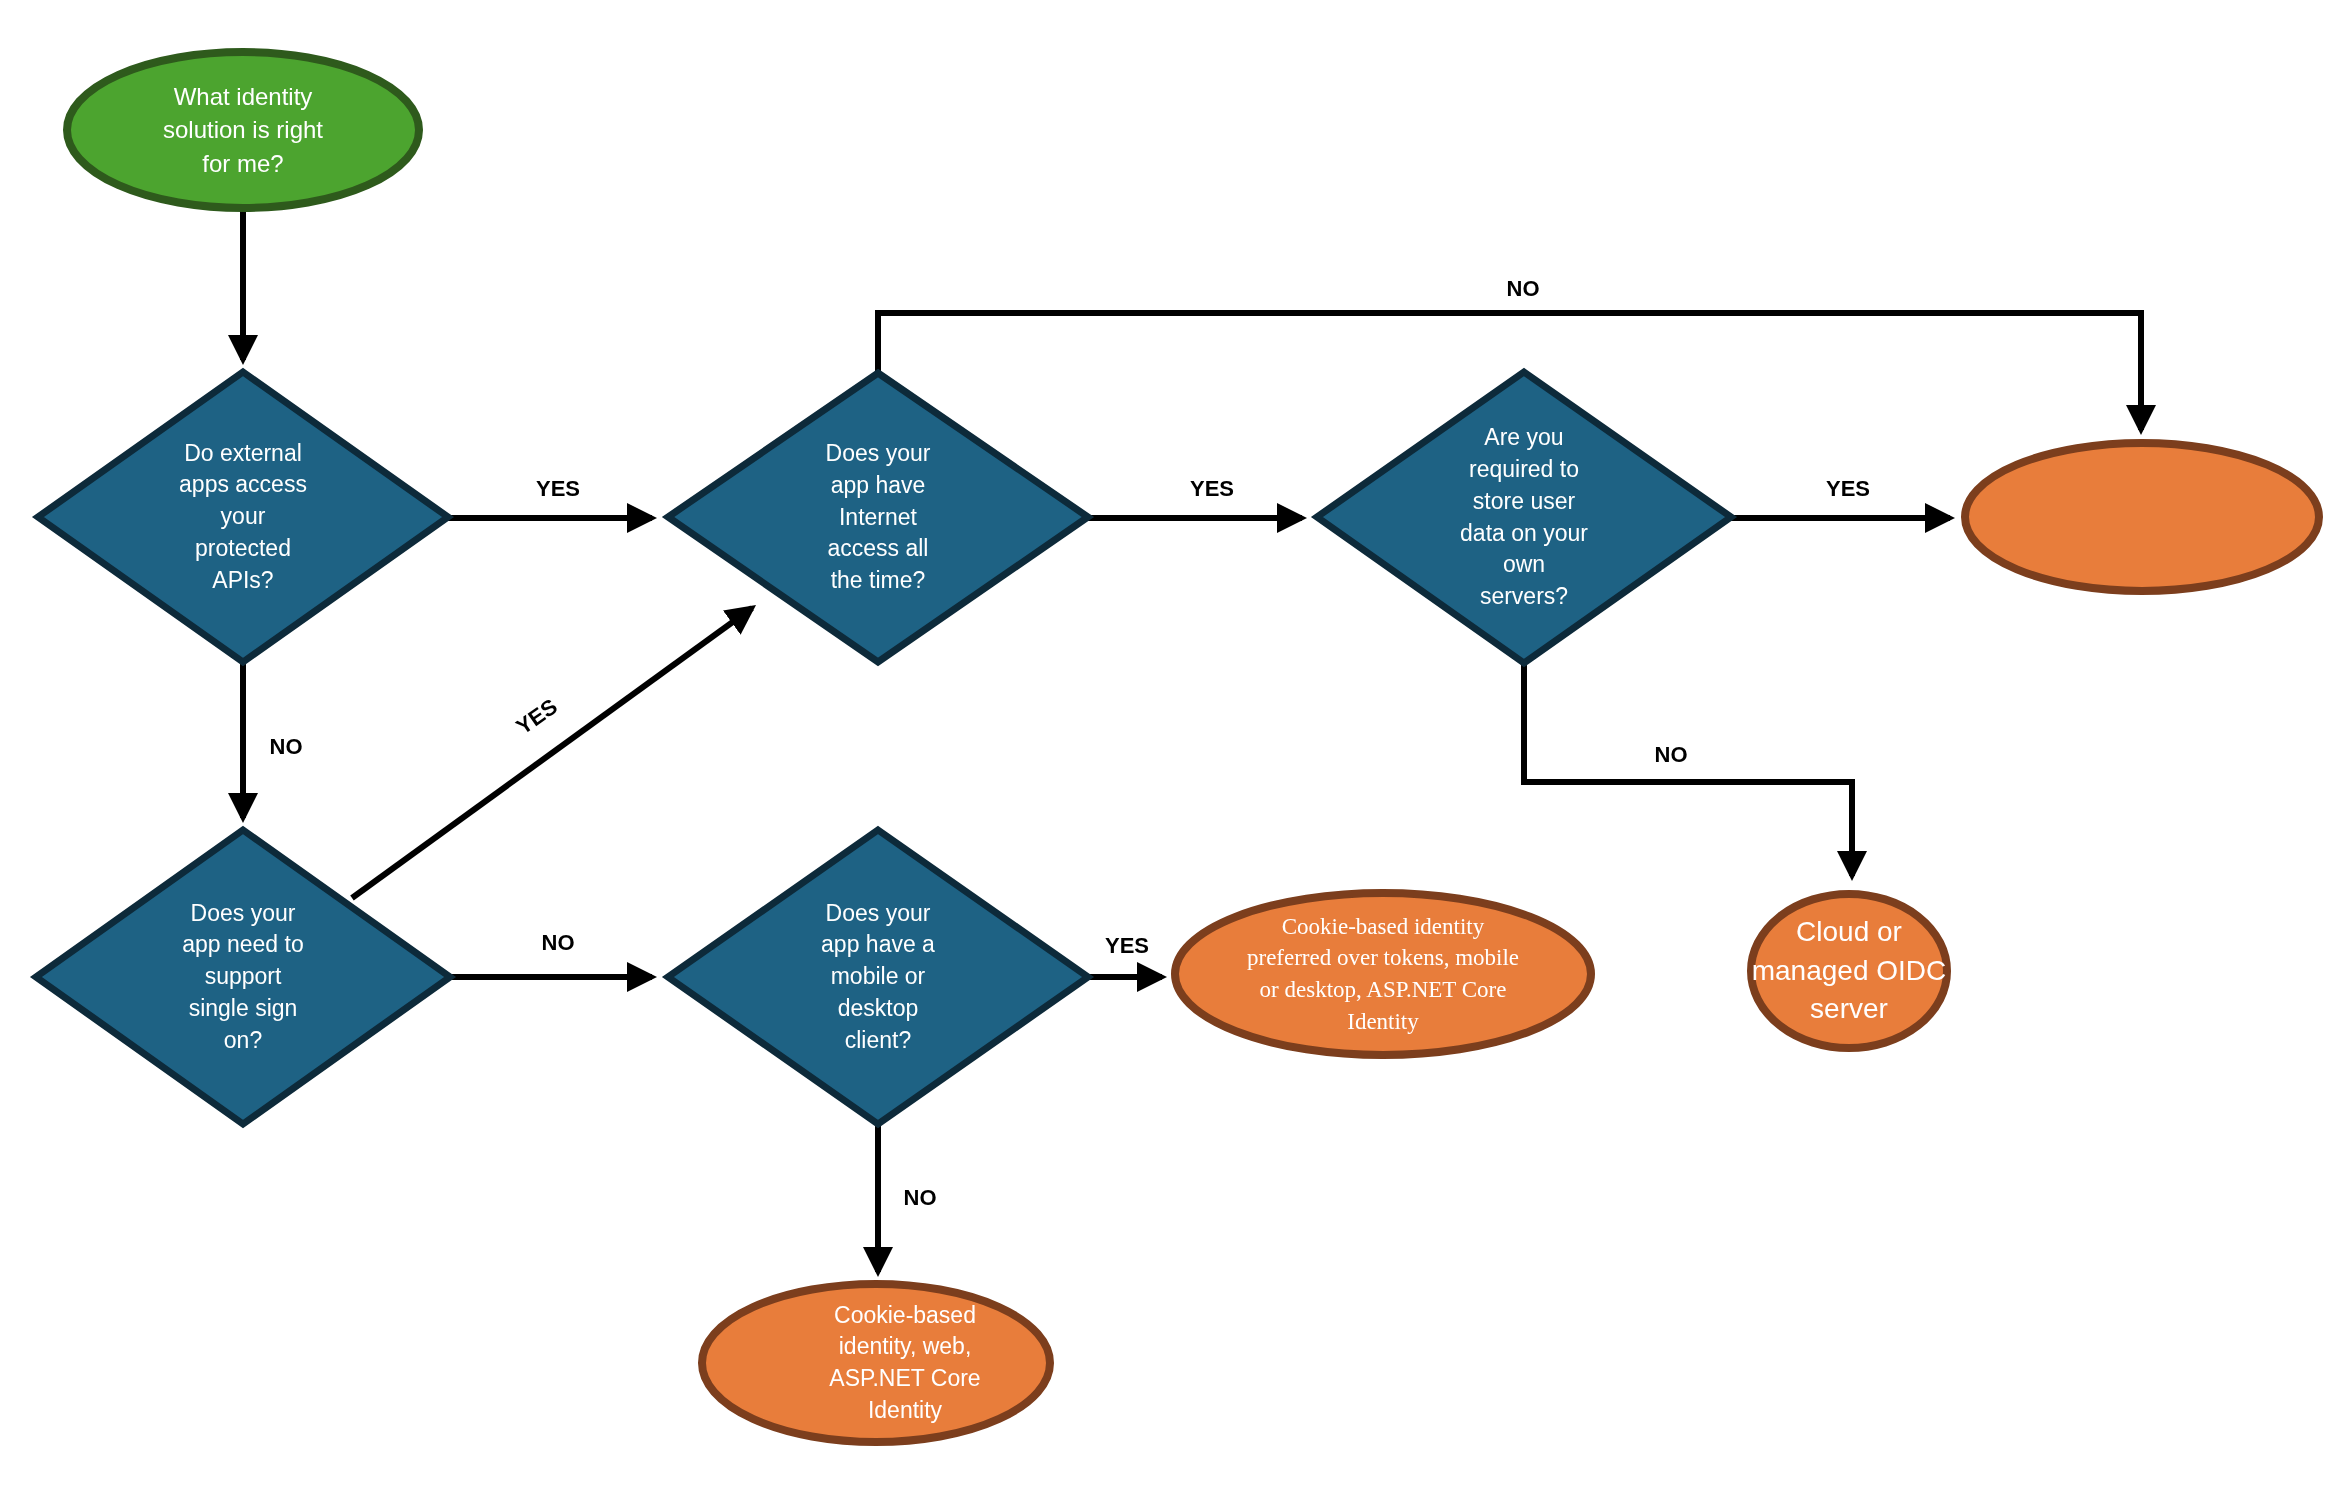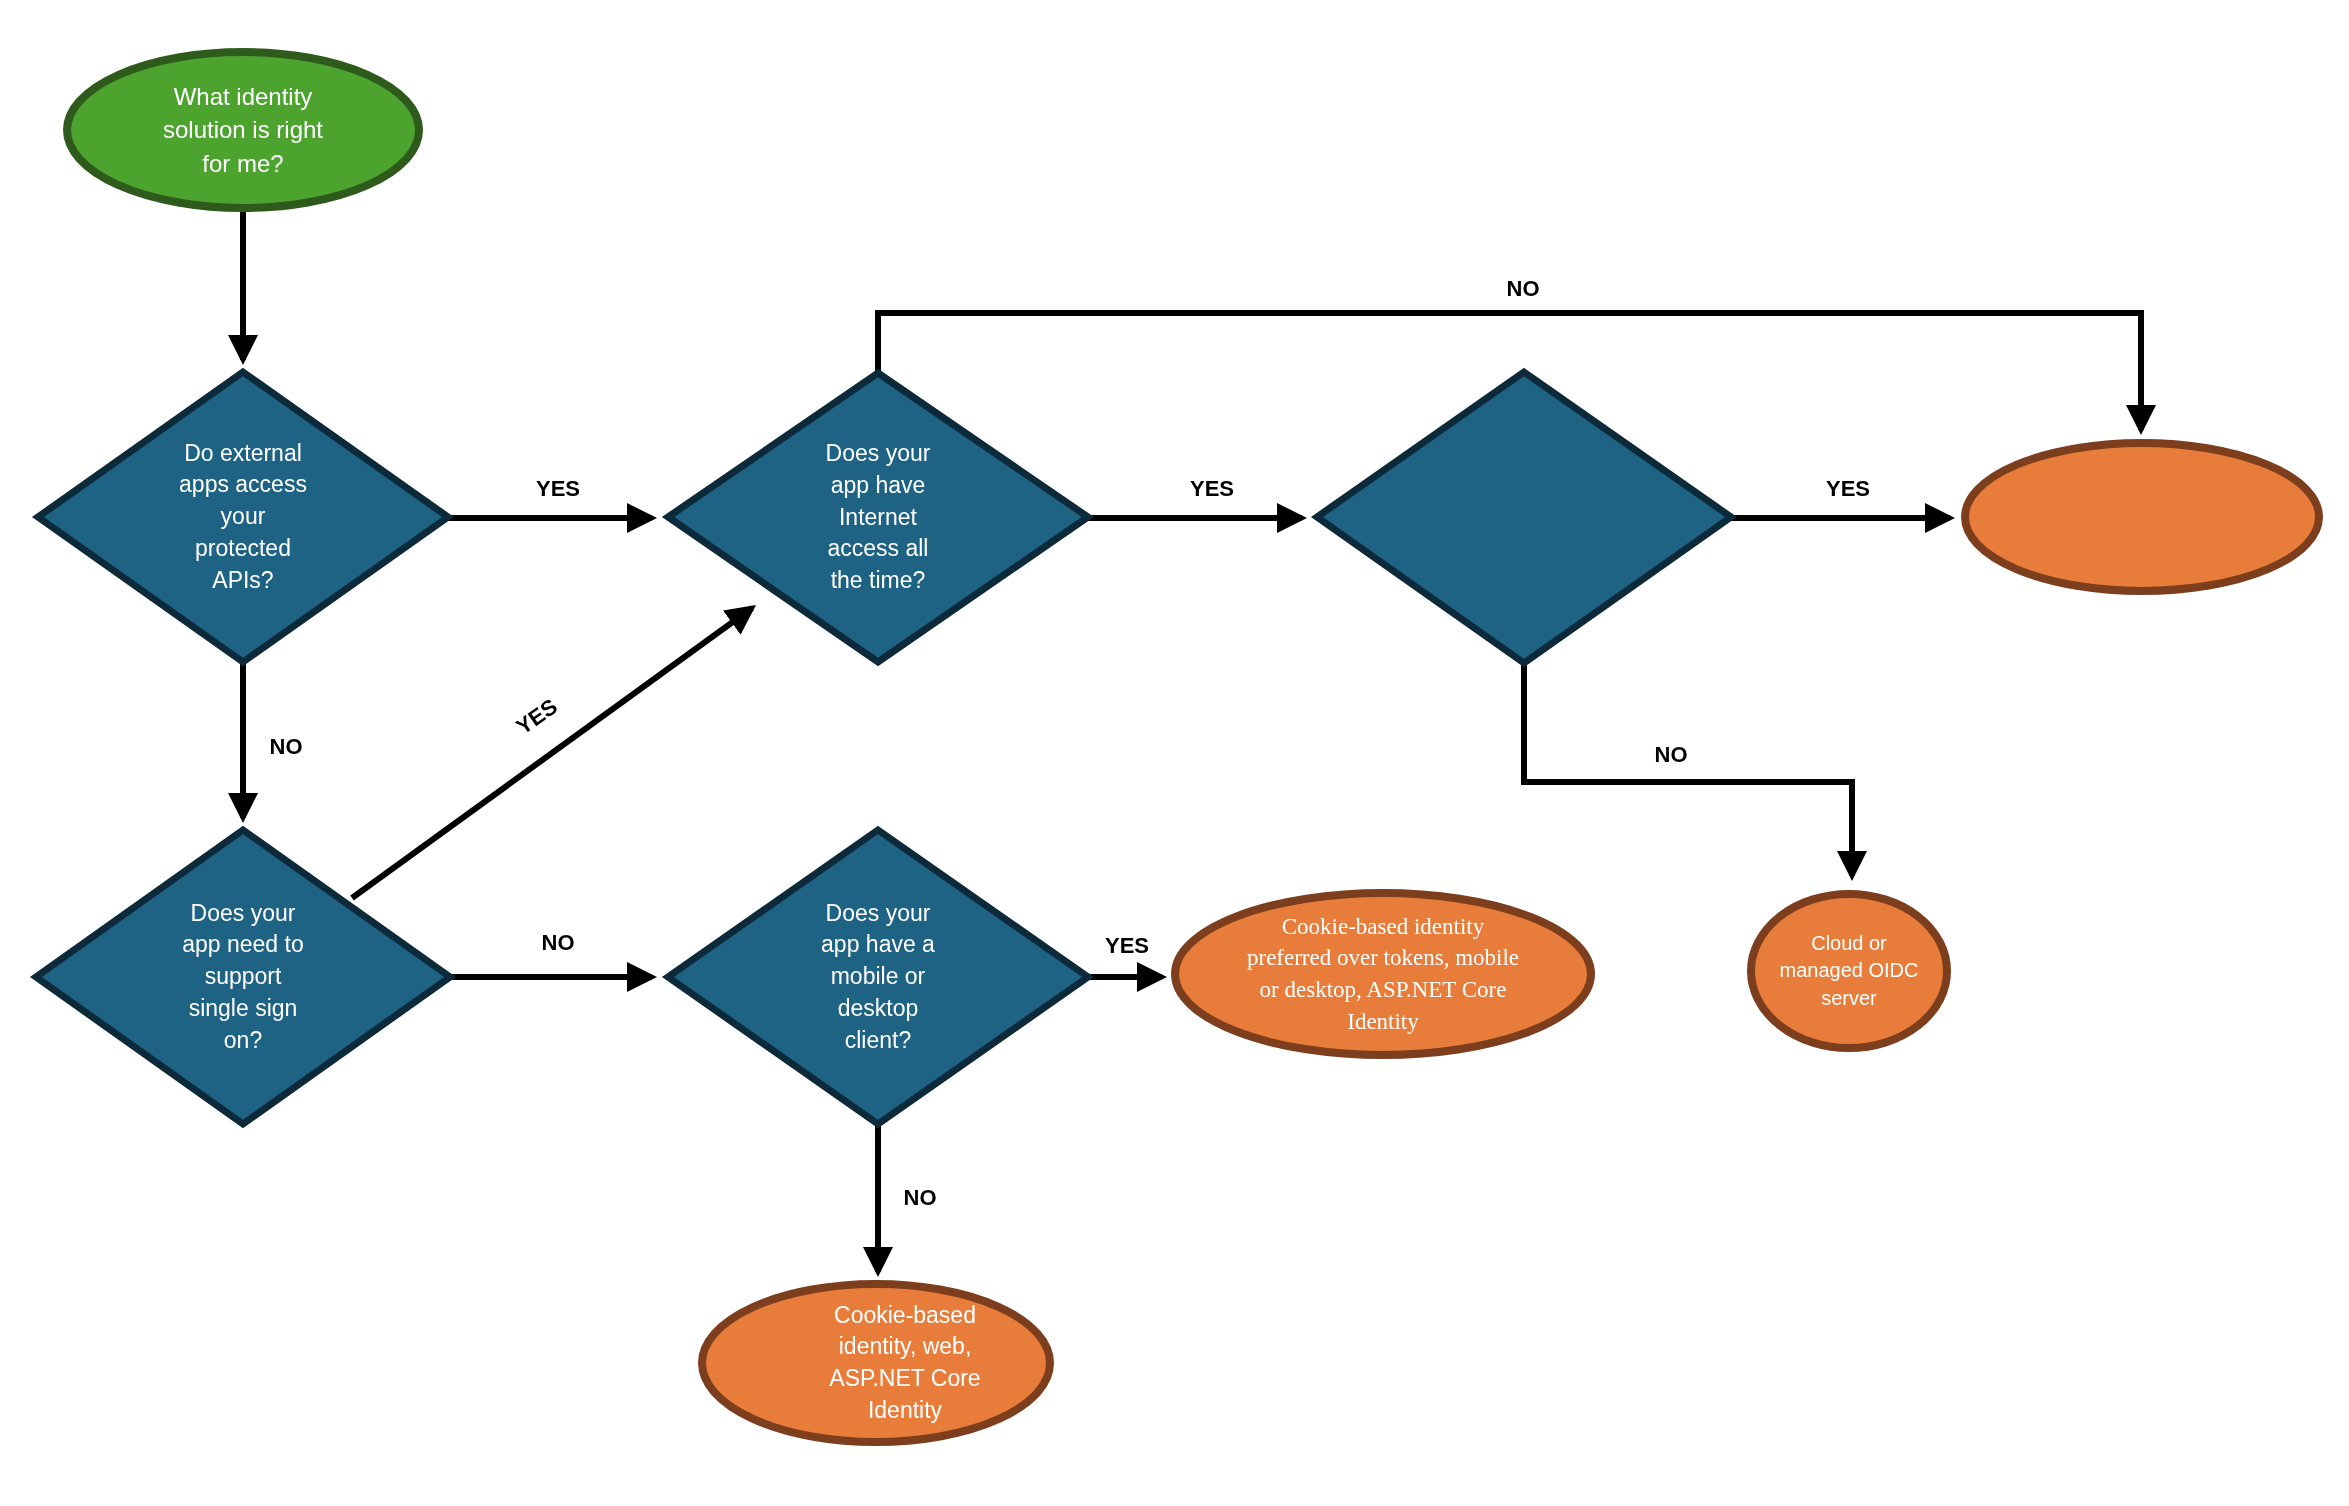--- a/index.html
+++ b/index.html
@@ -15,21 +15,21 @@
     position:absolute;
     display:flex; align-items:center; justify-content:center;
     text-align:center;
     white-space:pre-line;
     color:#ffffff;
     font-size:23px;
     line-height:1.38;
     pointer-events:none;
   }
   .start-text { font-size:24px; }
-  .small-text { font-size:20px; }
+  .small-text { font-size:28px; }
   .edge-label {
     position:absolute;
     transform:translate(-50%,-50%);
     font-weight:bold;
     font-size:22px;
     color:#000000;
     white-space:nowrap;
   }
   .edge-label.rotated { transform:translate(-50%,-50%) rotate(-35deg); }
 </style>
@@ -75,20 +75,26 @@
 protected
 APIs?</div>
   <div class="node-text start-text" style="left:67px; top:52px; width:352px; height:156px;">What identity
 solution is right
 for me?</div>
   <div class="node-text" style="left:693px; top:373px; width:370px; height:289px;">Does your
 app have
 Internet
 access all
 the time?</div>
+  <div class="node-text" style="left:1337px; top:372px; width:374px; height:291px;">Are you
+required to
+store user
+data on your
+own
+servers?</div>
   <div class="node-text" style="left:58px; top:830px; width:370px; height:294px;">Does your
 app need to
 support
 single sign
 on?</div>
   <div class="node-text" style="left:693px; top:830px; width:370px; height:294px;">Does your
 app have a
 mobile or
 desktop
 client?</div>

